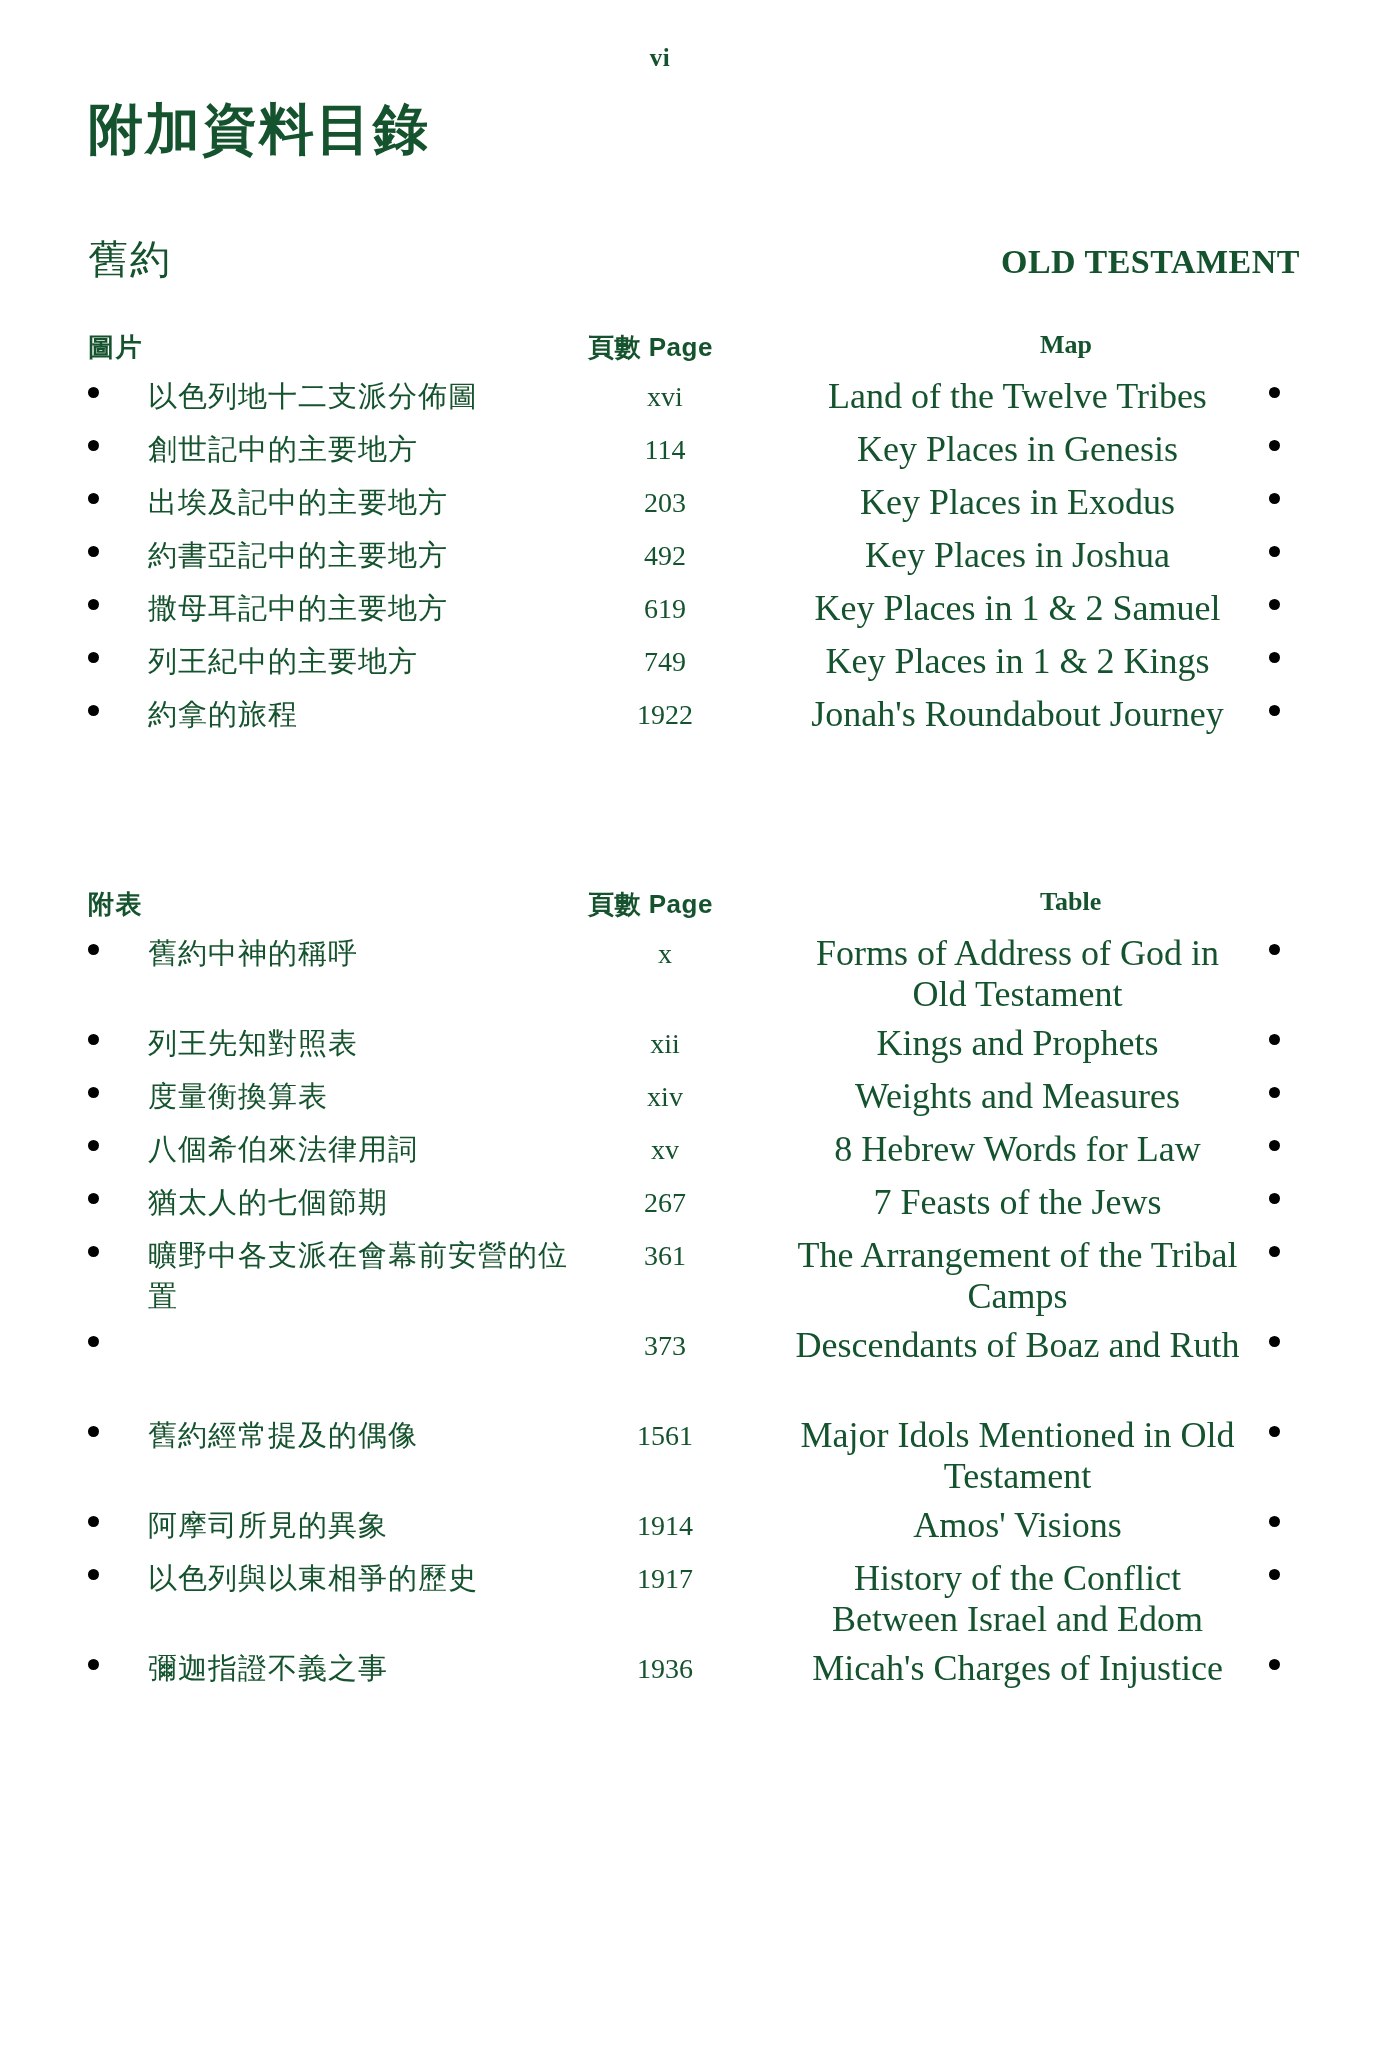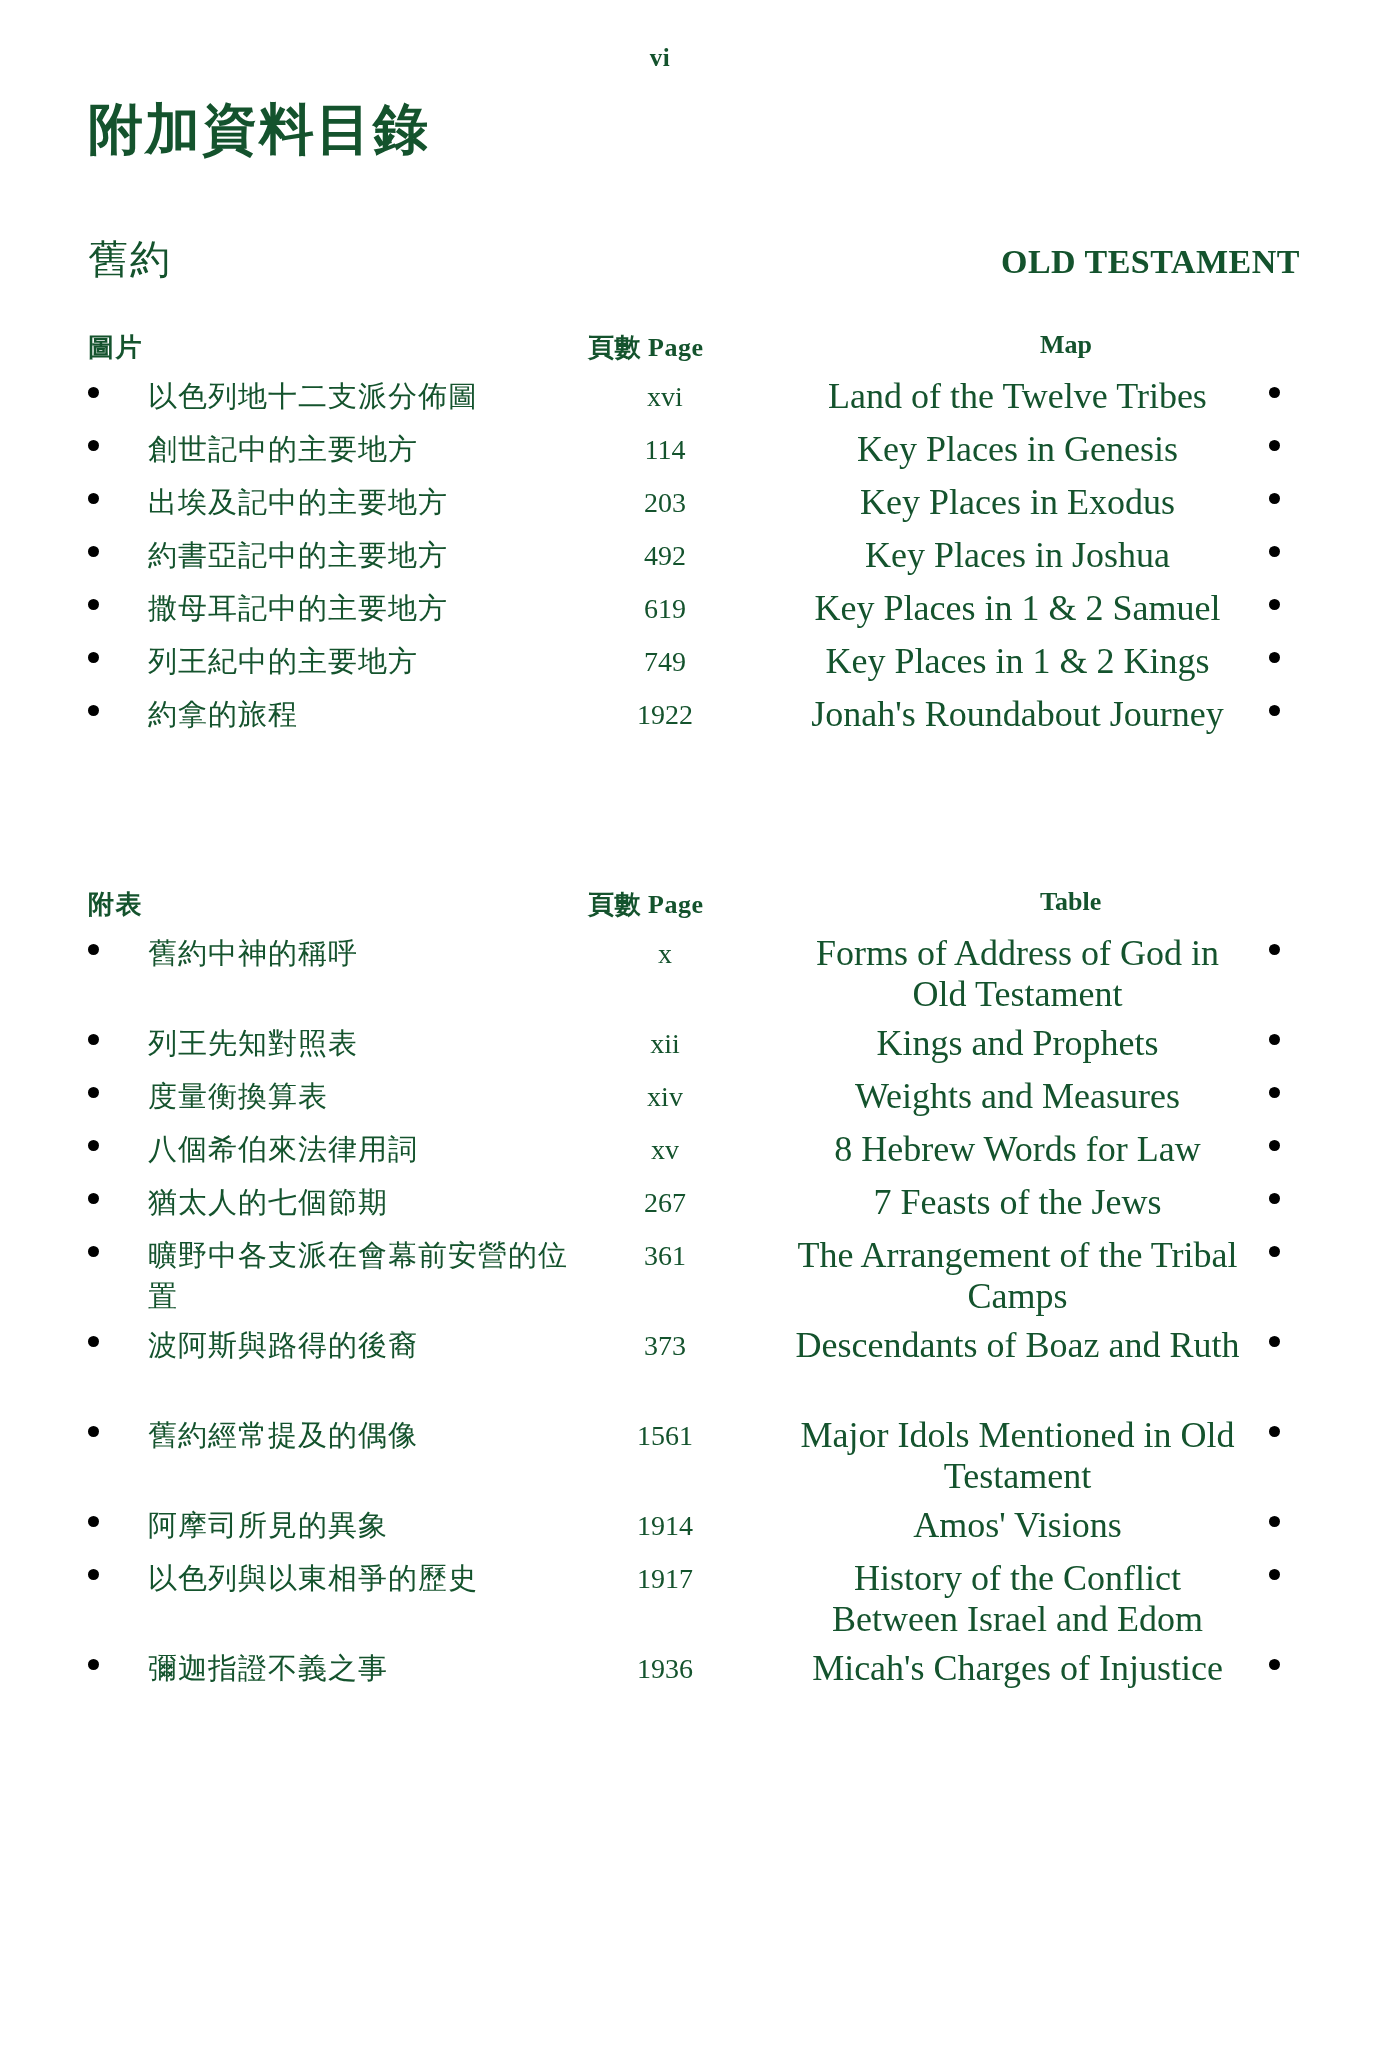--- a/index.html
+++ b/index.html
@@ -85,21 +85,21 @@
     font-family: "DejaVu Serif", "Liberation Serif", serif;
     font-size: 26px;
     font-weight: 700;
     letter-spacing: 1.5px;
     white-space: nowrap;
   }
   .col-head .ch-page {
     position: absolute;
     left: 588px;
     top: 0;
-    font-family: Liberation Serif, serif;
+    font-family: Liberation Sans, sans-serif;
     font-size: 26px;
     font-weight: 700;
     letter-spacing: 0.5px;
     white-space: nowrap;
   }
   .col-head .ch-en {
     position: absolute;
     left: 1040px;
     width: 245px;
     top: 0;
@@ -285,21 +285,20 @@
         </div>
         <div class="row h2">
           <span class="bullet-l"></span>
           <span class="cn">曠野中各支派在會幕前安營的位置</span>
           <span class="pg">361</span>
           <span class="en">The Arrangement of the Tribal Camps</span>
           <span class="bullet-r"></span>
         </div>
         <div class="row h2">
           <span class="bullet-l"></span>
-          <span class="cn">波阿斯與路得的後裔</span>
           <span class="pg">373</span>
           <span class="en">Descendants of Boaz and Ruth</span>
           <span class="bullet-r"></span>
         </div>
         <div class="row h2">
           <span class="bullet-l"></span>
           <span class="cn">舊約經常提及的偶像</span>
           <span class="pg">1561</span>
           <span class="en">Major Idols Mentioned in Old Testament</span>
           <span class="bullet-r"></span>

